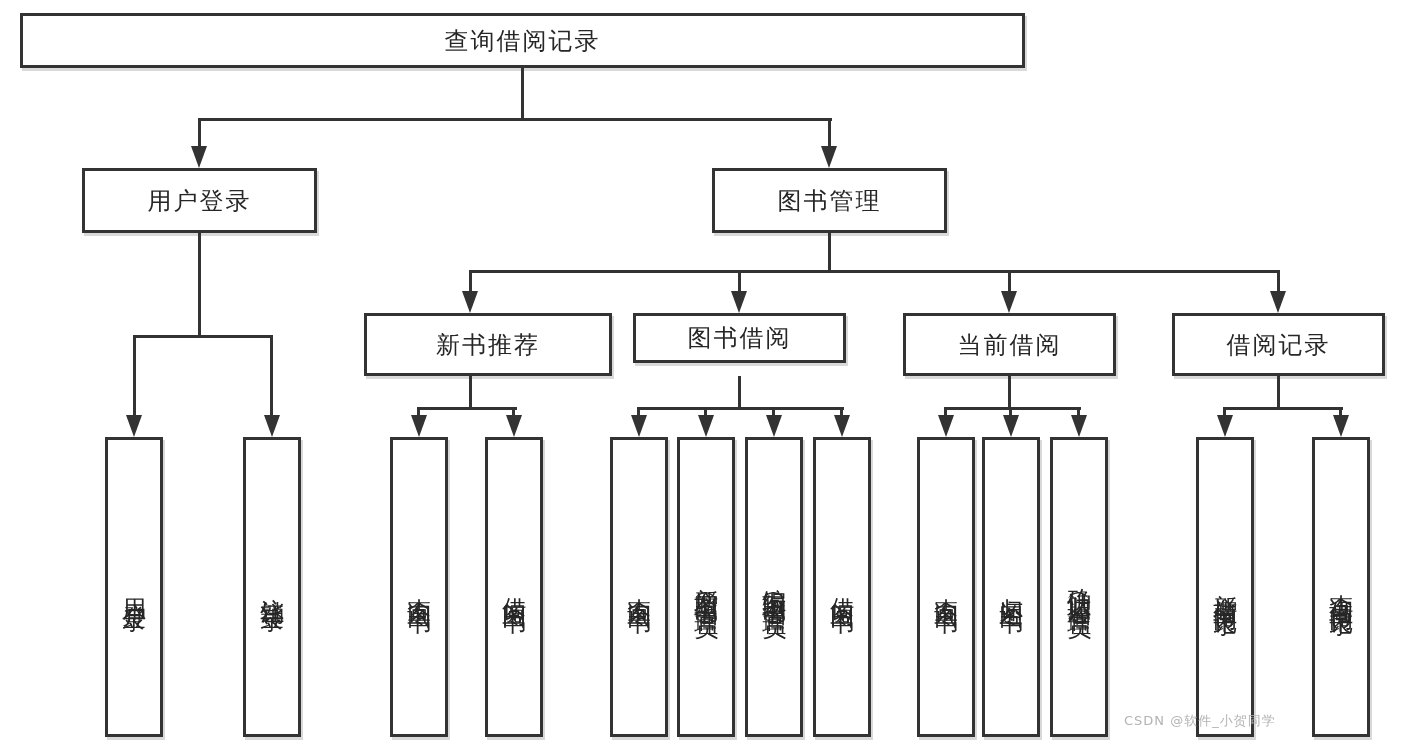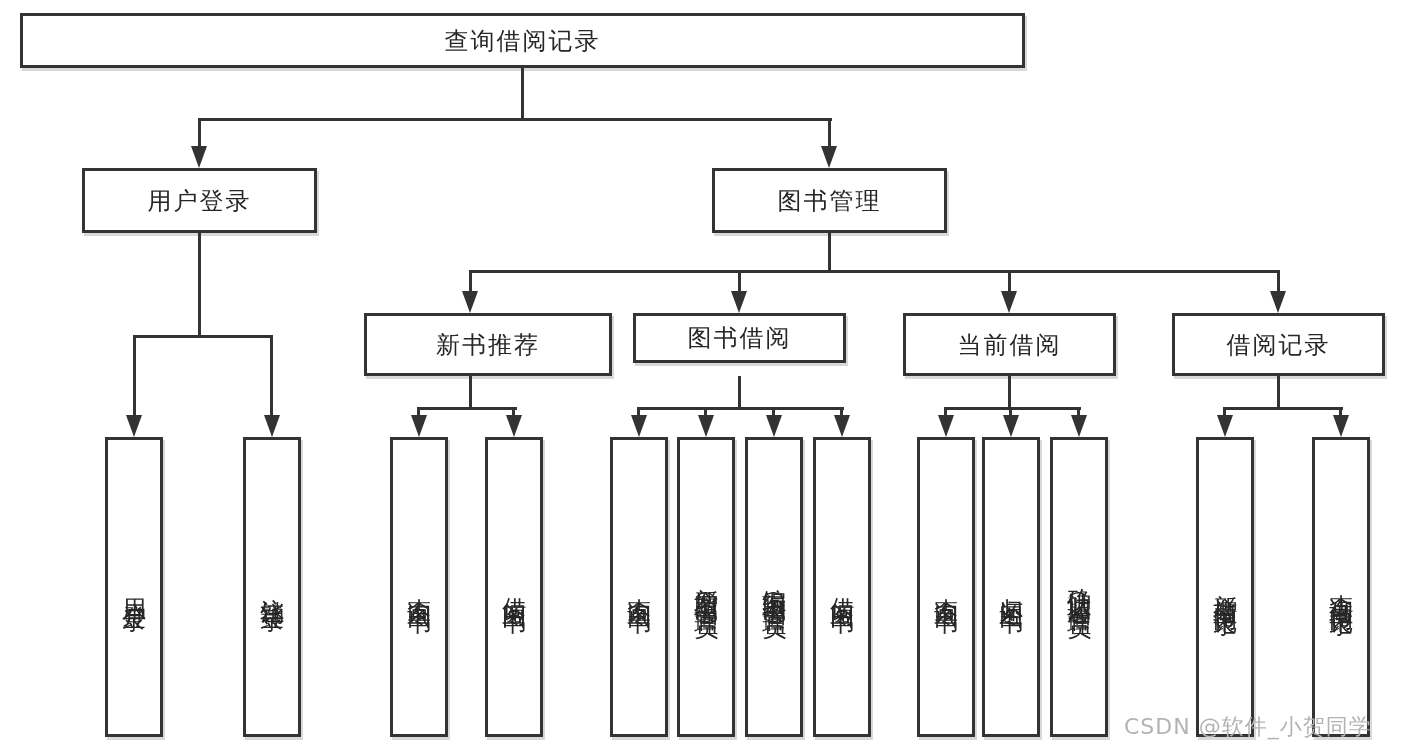--- a/index.html
+++ b/index.html
@@ -31,21 +31,21 @@
   }
   .vline{position:absolute;width:3px;background:var(--line);}
   .hline{position:absolute;height:3px;background:var(--line);}
   .arrow{
     position:absolute;width:0;height:0;
     border-left:8px solid transparent;border-right:8px solid transparent;
     border-top:22px solid var(--line);
   }
   .watermark{
     position:absolute;left:1124px;top:712px;
-    font-size:22px;color:var(--wm);letter-spacing:1px;white-space:nowrap;
+    font-size:13px;color:var(--wm);letter-spacing:1px;white-space:nowrap;
   }
 </style>
 </head>
 <body>
 
 <div class="canvas">
 
   <div class="box" style="left:20px;top:13px;width:1005px;height:55px;">查询借阅记录</div>
 
   <div class="vline" style="left:521px;top:68px;height:50px;"></div>

